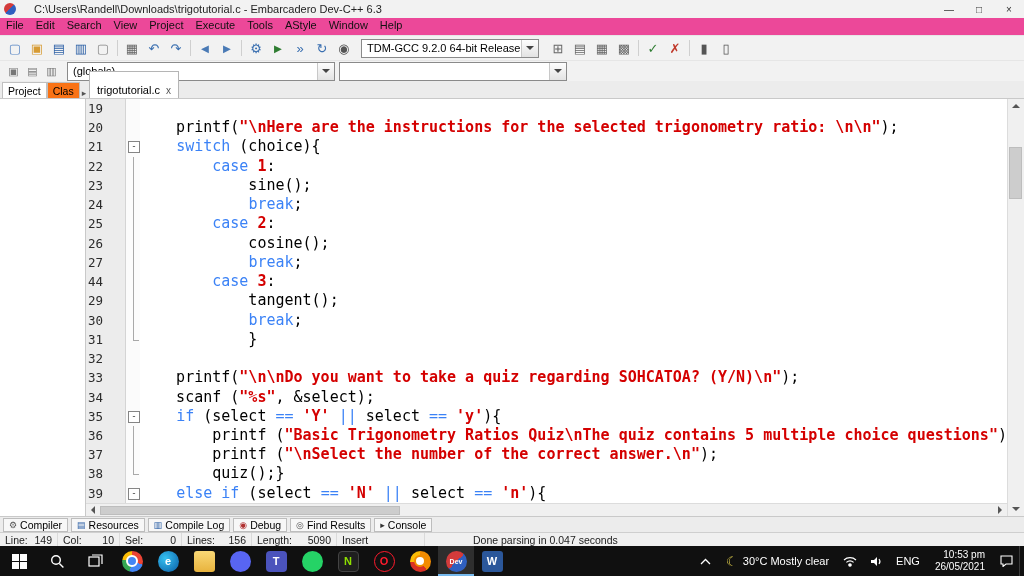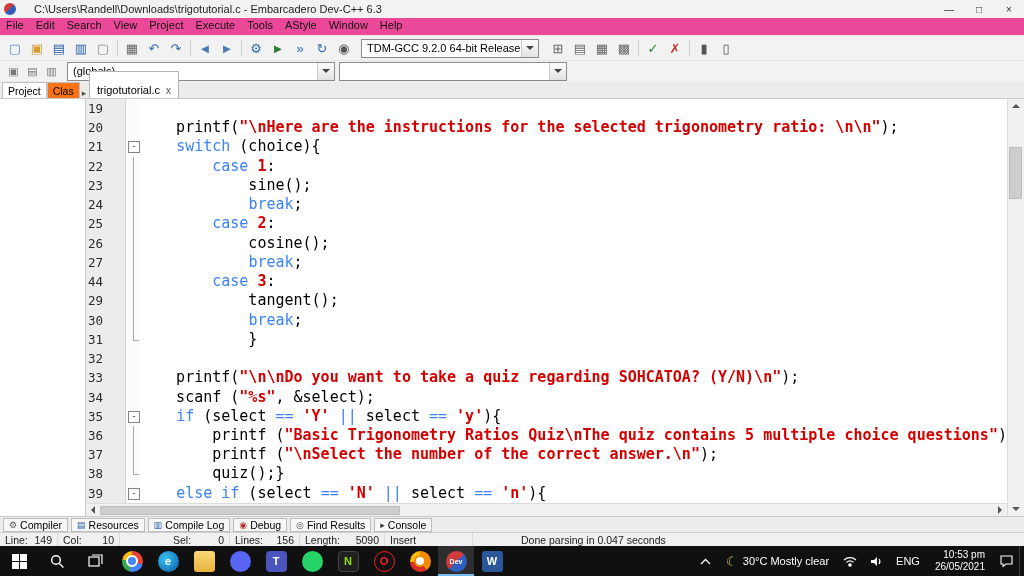--- a/index.html
+++ b/index.html
@@ -368,21 +368,21 @@
 
   <div class="statusbar">
       <span class="sseg" style="width: 58px;">
         <span>Line:</span>
         <span>149</span>
       </span>
       <span class="sseg" style="width: 62px;">
         <span>Col:</span>
         <span>10</span>
       </span>
-      <span class="sseg" style="width: 62px; margin-left: 48px;">
+      <span class="sseg" style="width: 62px;">
         <span>Sel:</span>
         <span>0</span>
       </span>
       <span class="sseg" style="width: 70px;">
         <span>Lines:</span>
         <span>156</span>
       </span>
       <span class="sseg" style="width: 85px;">
         <span>Length:</span>
         <span>5090</span>

